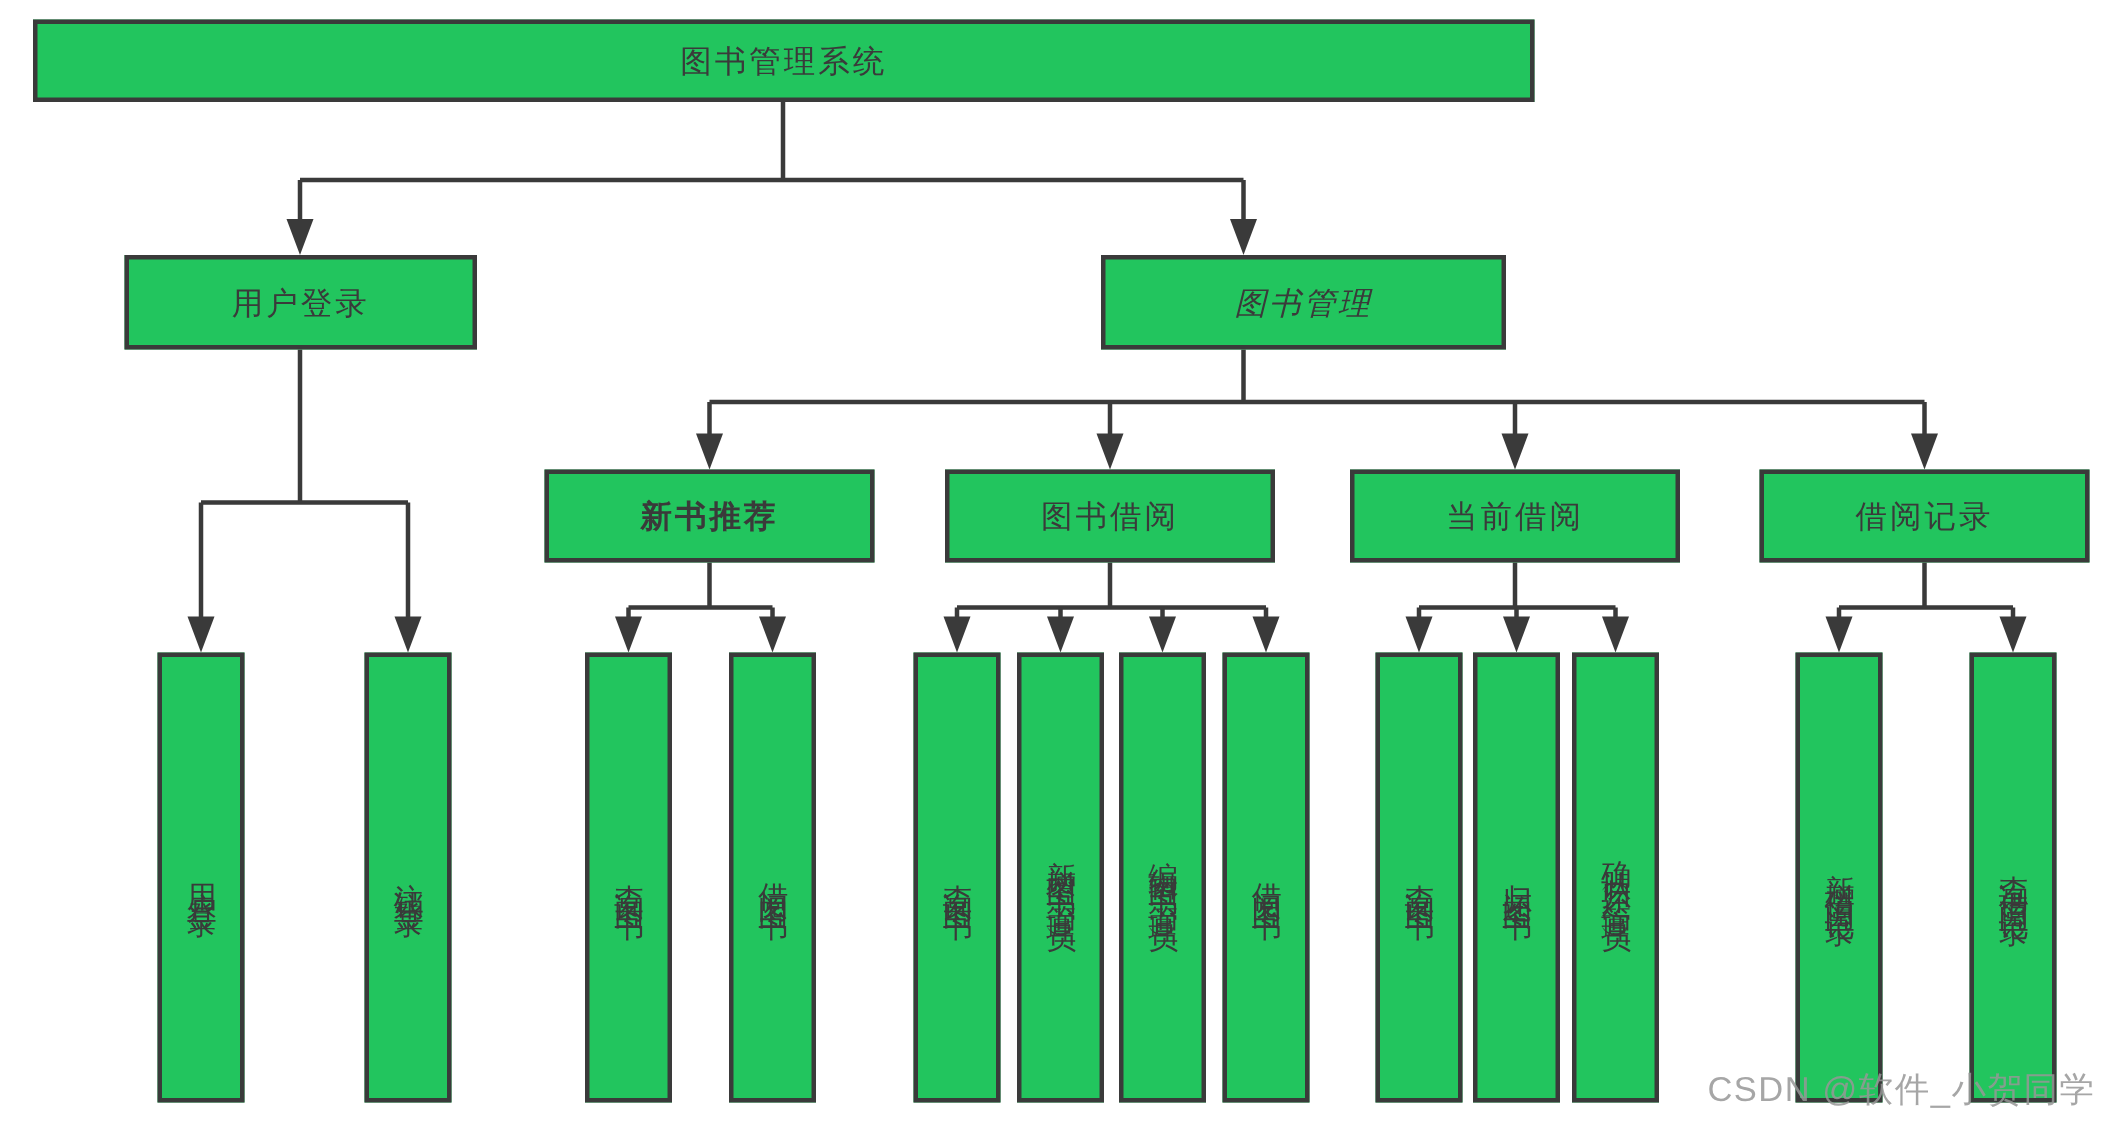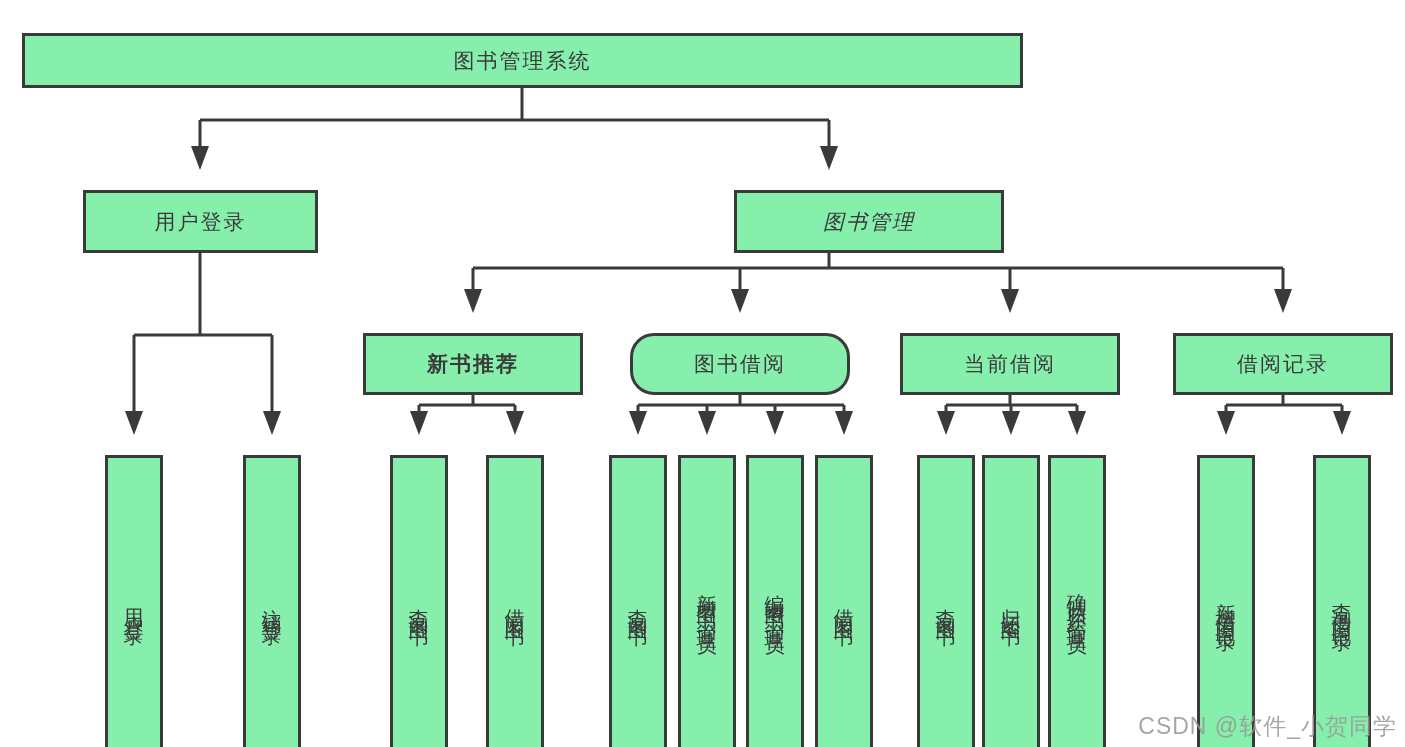--- a/index.html
+++ b/index.html
@@ -12,33 +12,32 @@
     background:#ffffff;
     font-family:"Liberation Sans","DejaVu Sans",sans-serif;
     overflow:hidden;
   }
   .stage{position:relative;width:1405px;height:747px;background:#ffffff;}
   .connectors{position:absolute;left:0;top:0;width:1405px;height:747px;}
   .box{
     position:absolute;
     box-sizing:border-box;
     border:3px solid var(--line);
-    background:#86efac;
+    background:#22c55e;
     display:flex;align-items:center;justify-content:center;
     color:var(--text);
-    margin-top:20px;
   }
   .hbox{font-size:21px;letter-spacing:2px;}
   .root{left:22px;top:13px;width:1001px;height:55px;font-size:21px;}
   .l2{top:170px;height:63px;}
   .l2.user{left:83px;width:235px;}
   .l2.book{left:734px;width:270px;font-style:italic;}
   .l3{top:313px;height:62px;width:220px;}
   .l3.recommend{left:363px;font-weight:bold;}
-  .l3.borrow{left:630px;border-radius:24px;}
+  .l3.borrow{left:630px;}
   .l3.current{left:900px;}
   .l3.records{left:1173px;}
   .vbox{
     top:435px;height:300px;width:58px;
     writing-mode:vertical-rl;
     font-size:20px;letter-spacing:6px;
     line-height:1;
   }
   .lf1{left:105px;}  .lf2{left:243px;}
   .lf3{left:390px;}  .lf4{left:486px;}

